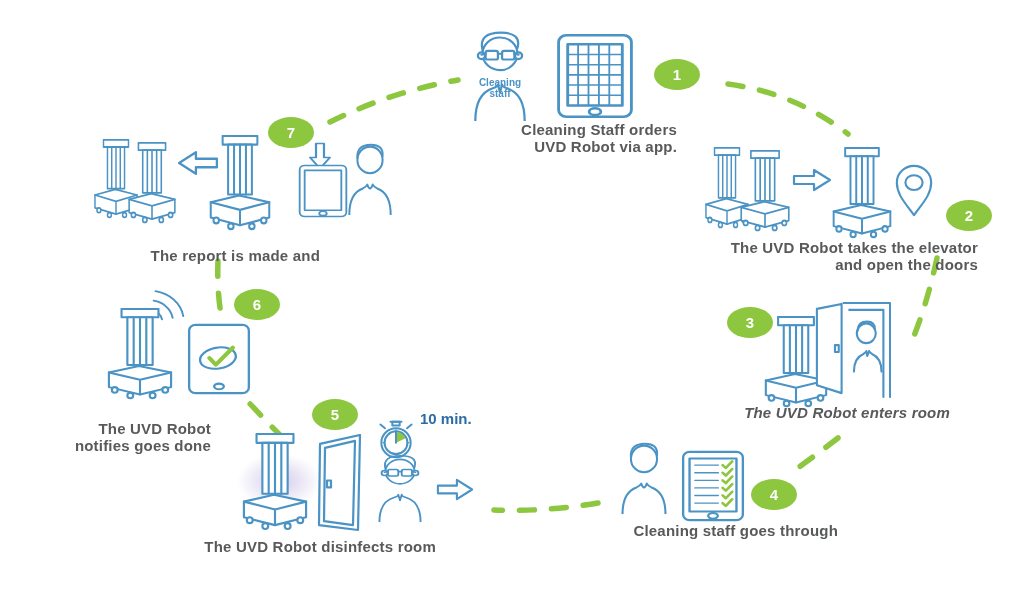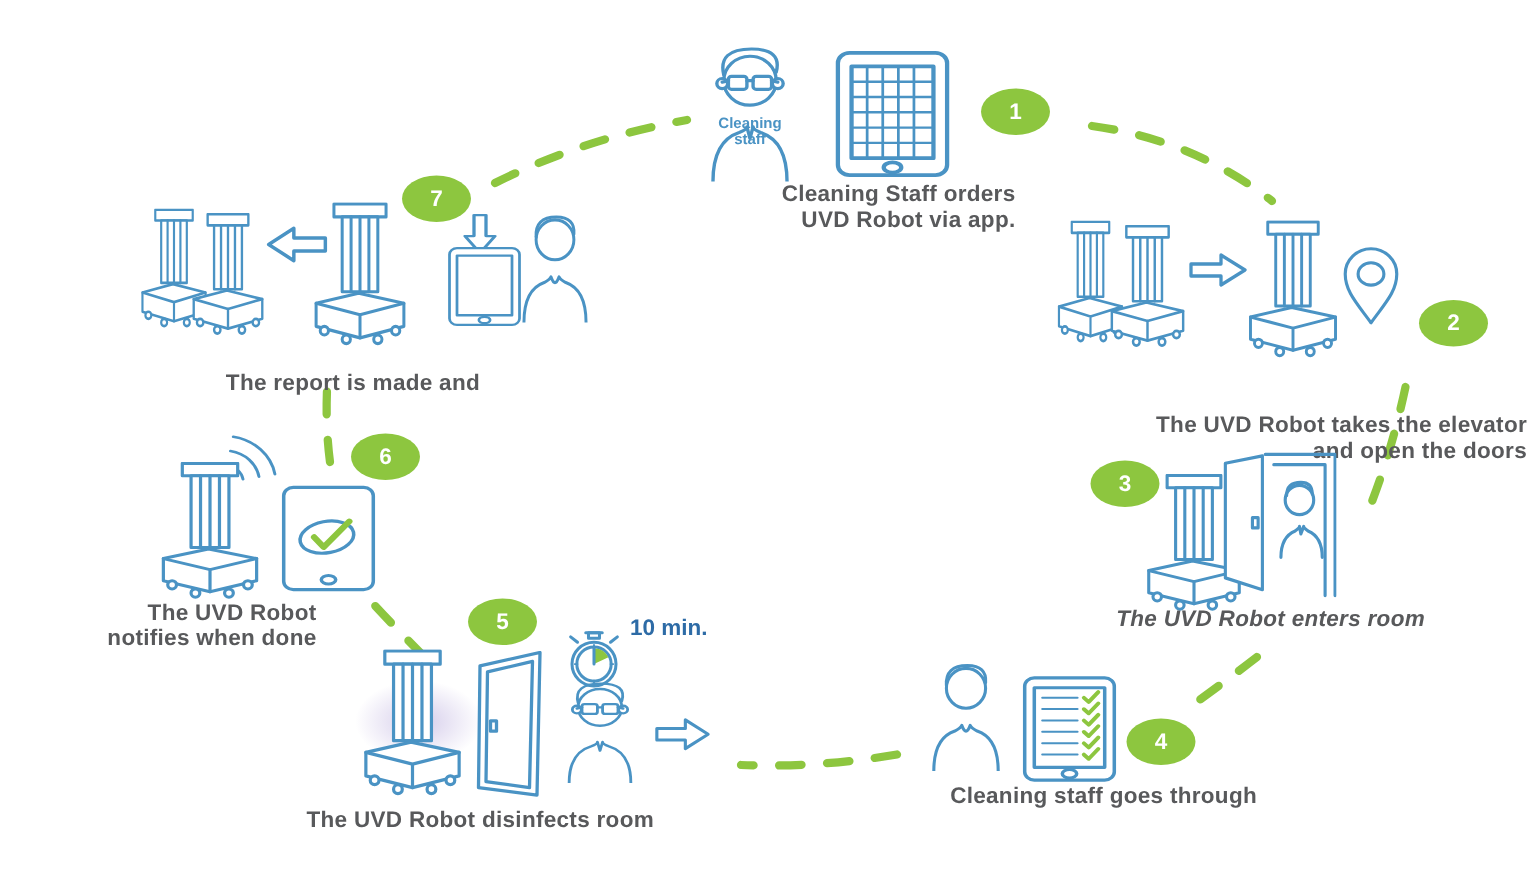--- a/index.html
+++ b/index.html
@@ -29,21 +29,21 @@
   .s1-shirt{left:466px;top:78px;width:68px;}
   .s1-tablet{left:556px;top:33px;width:78px;height:86px;}
   .badge-1{left:654px;top:59px;}
   .caption-1{left:437px;top:121px;width:240px;}
   .s2-robota{left:704px;top:147px;width:46px;height:82px;}
   .s2-robotb{left:739px;top:150px;width:52px;height:82px;}
   .s2-arrow{left:792px;top:167px;width:40px;height:26px;}
   .s2-robotc{left:831px;top:147px;width:62px;height:92px;}
   .s2-pin{left:893px;top:164px;width:42px;height:54px;}
   .badge-2{left:946px;top:200px;}
-  .caption-2{left:738px;top:239px;width:280px;margin-top:36px;}
+  .caption-2{left:698px;top:239px;width:280px;}
   .badge-3{left:727px;top:307px;}
   .s3-robot{left:763px;top:316px;width:66px;height:92px;}
   .s3-doorway{left:815px;top:301px;width:76px;height:98px;}
   .caption-3{left:710px;top:404px;width:240px;font-style:italic;}
   .s4-person{left:616px;top:438px;width:56px;height:76px;}
   .s4-tablet{left:681px;top:450px;width:64px;height:72px;}
   .badge-4{left:751px;top:479px;}
   .caption-4{left:588px;top:522px;width:250px;}
   .badge-5{left:312px;top:399px;}
   .s5-glow{left:222px;top:444px;width:114px;height:74px;}
@@ -51,21 +51,21 @@
   .s5-door{left:317px;top:434px;width:46px;height:99px;}
   .s5-stopwatch{left:374px;top:420px;width:44px;height:40px;}
   .s5-timer{left:420px;top:410px;width:64px;}
   .s5-person{left:370px;top:450px;width:60px;height:72px;}
   .s5-arrow{left:436px;top:477px;width:38px;height:25px;}
   .caption-5{left:166px;top:538px;width:270px;}
   .s6-wifi{left:146px;top:281px;width:54px;height:42px;}
   .s6-robot{left:106px;top:308px;width:68px;height:92px;}
   .s6-tablet{left:187px;top:323px;width:64px;height:72px;}
   .badge-6{left:234px;top:289px;}
-  .caption-6{left:16px;top:400px;width:195px;}
+  .caption-6{left:16px;top:420px;width:195px;}
   .s7-robota{left:93px;top:139px;width:46px;height:80px;}
   .s7-robotb{left:127px;top:142px;width:50px;height:82px;}
   .s7-arrowleft{left:177px;top:149px;width:42px;height:28px;transform:scaleX(-1);}
   .s7-robotc{left:208px;top:135px;width:64px;height:96px;}
   .badge-7{left:268px;top:117px;}
   .s7-arrowdown{left:306px;top:143px;width:28px;height:26px;transform:rotate(90deg);}
   .s7-tablet{left:298px;top:164px;width:50px;height:54px;}
   .s7-person{left:343px;top:139px;width:54px;height:76px;}
   .caption-7{left:82px;top:247px;width:238px;}
 </style>
@@ -267,21 +267,21 @@
     </svg>
   <svg class="icon s6-robot" viewBox="0 0 70 100" preserveAspectRatio="none">
       <use href="#robot"></use>
     </svg>
   <svg class="icon s6-tablet" viewBox="0 0 60 76" preserveAspectRatio="none">
       <use href="#tablet-check"></use>
     </svg>
   <div class="badge badge-6">6</div>
   <div class="caption caption-6">
     <div>The UVD Robot</div>
-      <div>notifies when done</div>
+      <div>notifies goes done</div>
   </div>
 
   <svg class="icon s7-robota" viewBox="0 0 70 100" preserveAspectRatio="none">
       <use href="#robot"></use>
     </svg>
   <svg class="icon s7-robotb" viewBox="0 0 70 100" preserveAspectRatio="none">
       <use href="#robot"></use>
     </svg>
   <svg class="icon s7-arrowleft" viewBox="0 0 40 26" preserveAspectRatio="none">
       <use href="#arrow"></use>

